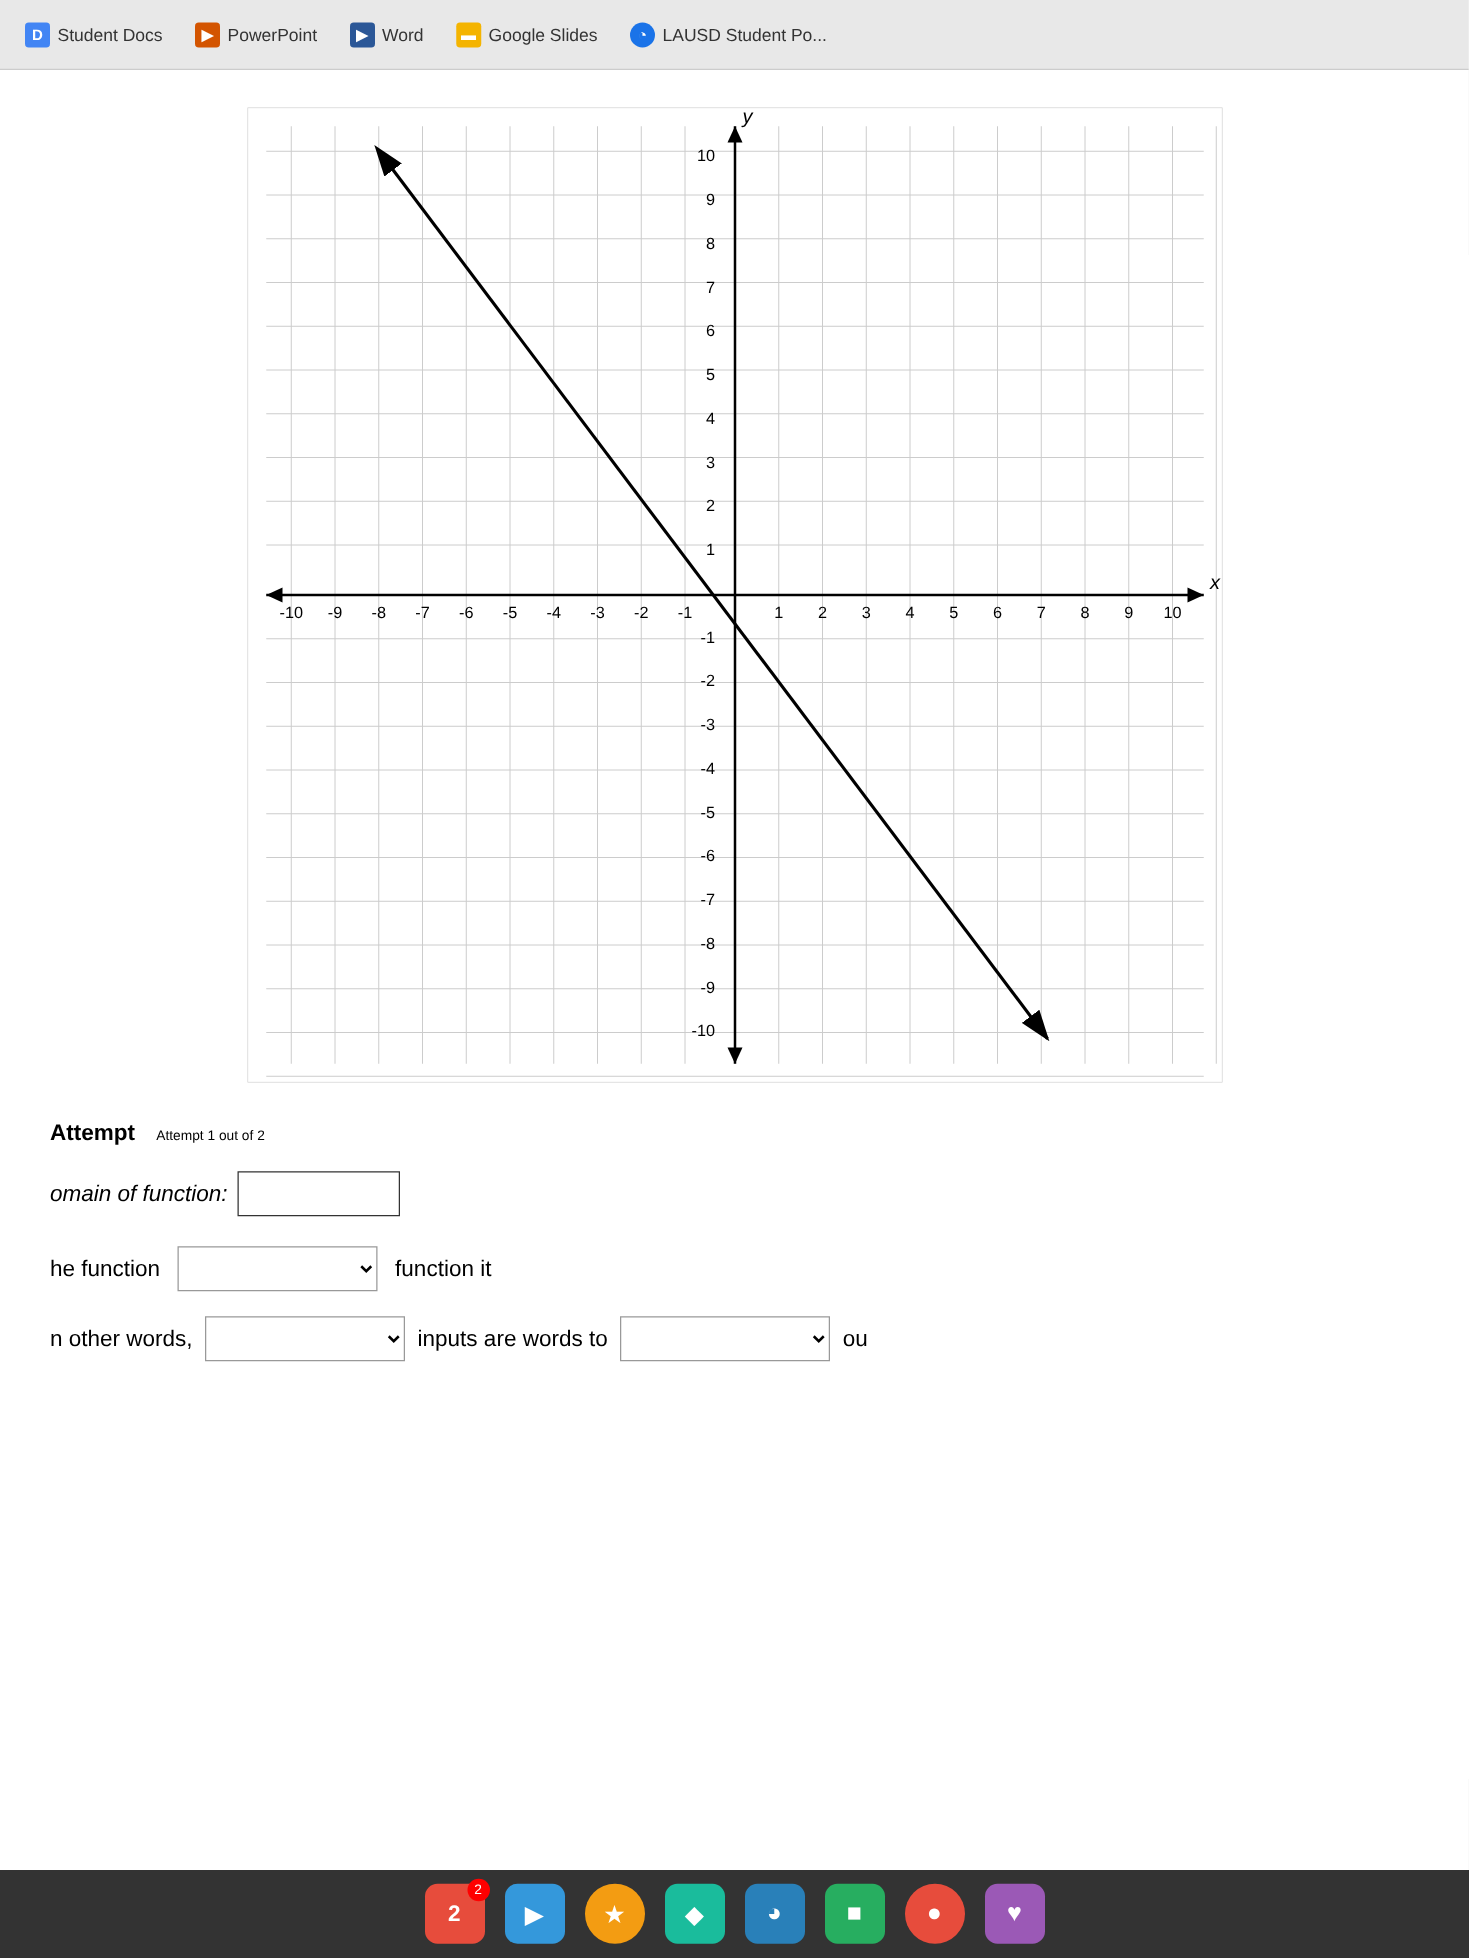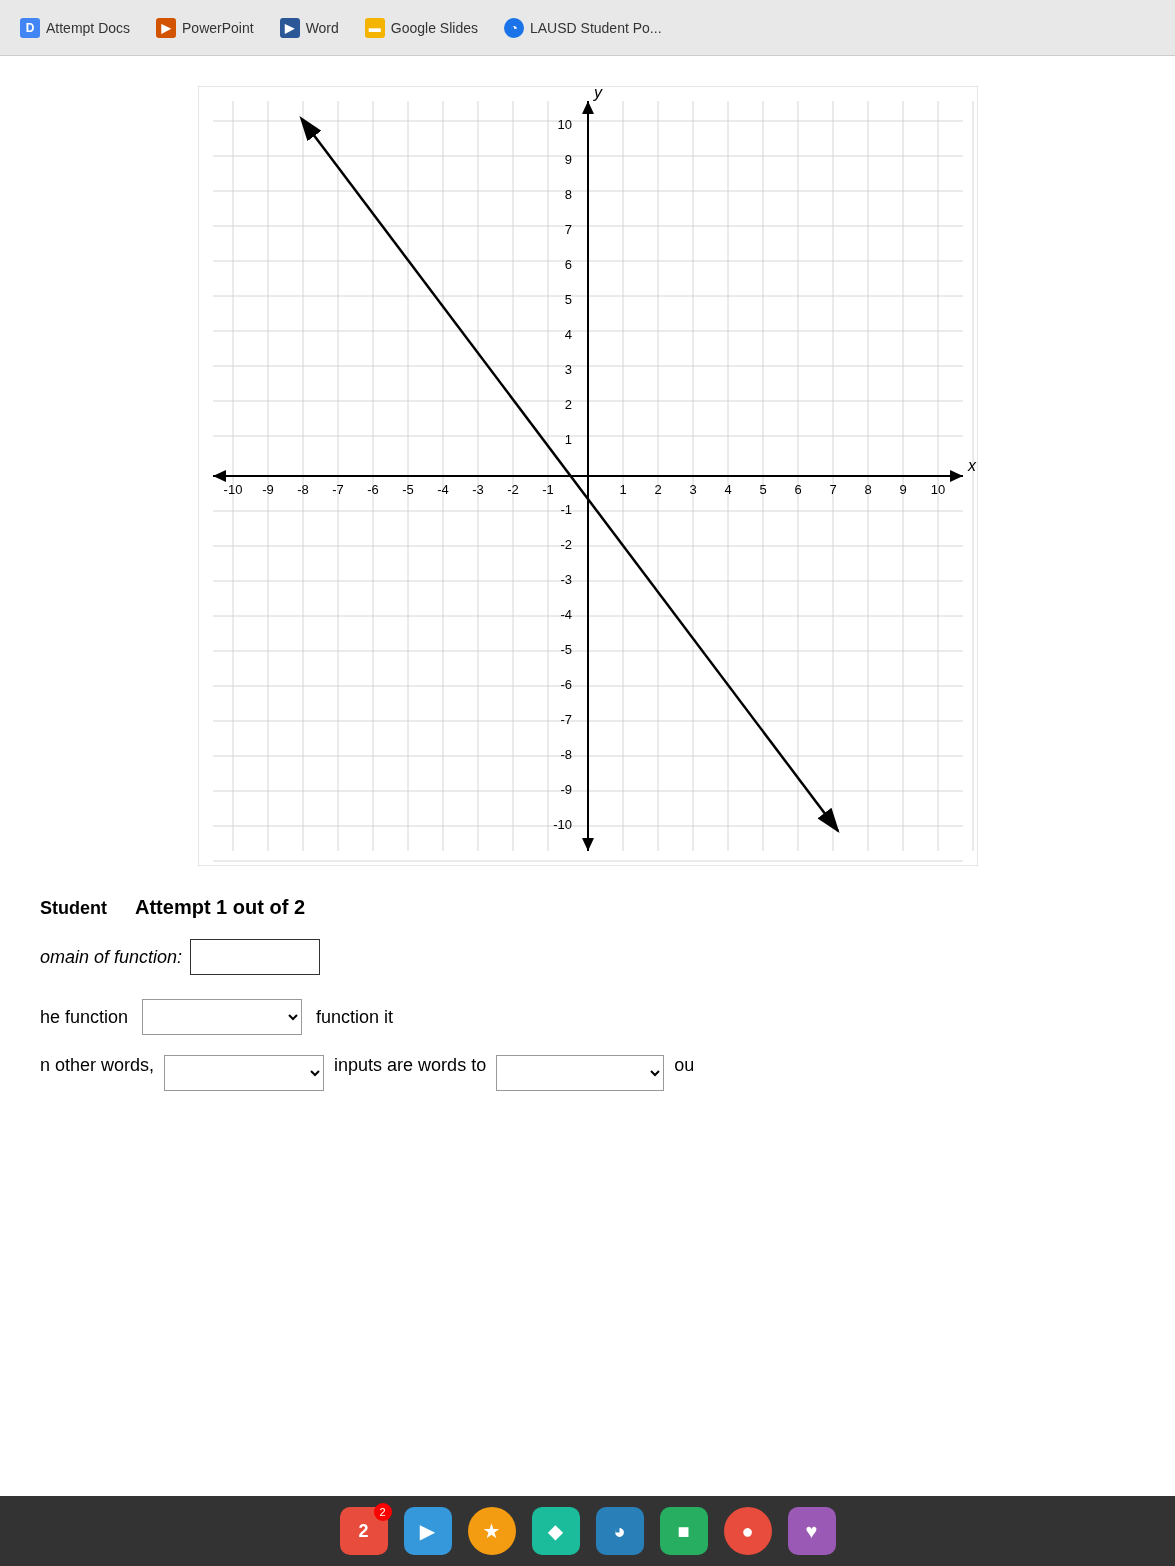--- a/index.html
+++ b/index.html
@@ -72,23 +72,23 @@
       padding: 0 20px;
     }
 
     .answer-header {
       font-size: 18px;
       font-weight: bold;
       margin-bottom: 20px;
     }
 
     .answer-header span.attempt {
-      font-weight: bold;
-      font-size: 20px;
-      margin-left: 23px;
+      font-weight: normal;
+      font-size: 11px;
+      margin-left: 12px;
     }
 
     .domain-range-row {
       display: flex;
       align-items: center;
       gap: 40px;
       margin-bottom: 24px;
     }
 
     .field-group {
@@ -120,21 +120,21 @@
       padding: 6px 8px;
       font-size: 16px;
       height: 36px;
       min-width: 160px;
       background: white;
       appearance: auto;
     }
 
     .words-row {
       display: flex;
-      align-items: flex-start;
+      align-items: center;
       gap: 10px;
       font-size: 18px;
     }
 
     
     .taskbar {
       position: fixed;
       bottom: 0;
       left: 0;
       width: 1175px;
@@ -173,21 +173,21 @@
       align-items: center;
       justify-content: center;
     }
   </style>
 </head>
 <body>
 
 <div class="tab-bar">
   <div class="tab-item">
     <span class="tab-icon icon-docs">D</span>
-    <span>Attempt Docs</span>
+    <span>Student Docs</span>
   </div>
   <div class="tab-item">
     <span class="tab-icon" style="background:#D35400;">▶</span>
     <span>PowerPoint</span>
   </div>
   <div class="tab-item">
     <span class="tab-icon" style="background:#2B5797;">▶</span>
     <span>Word</span>
   </div>
   <div class="tab-item">
@@ -326,21 +326,21 @@
         </marker>
       </defs>
 
       <line x1="115" y1="48" x2="640" y2="745" stroke="black" stroke-width="2.5" marker-end="url(#arrow)" marker-start="url(#arrow-start)"></line>
     </svg>
   </div>
 
   <div class="answer-section">
 
     <div class="answer-header">
-      <span>Student</span>
+      <span>Attempt</span>
       <span class="attempt">Attempt 1 out of 2</span>
     </div>
 
     <div class="domain-range-row">
       <div class="field-group">
         <span>omain of function:</span>
         <input type="text" class="text-input" value="" style="">
       </div>
     </div>
 

